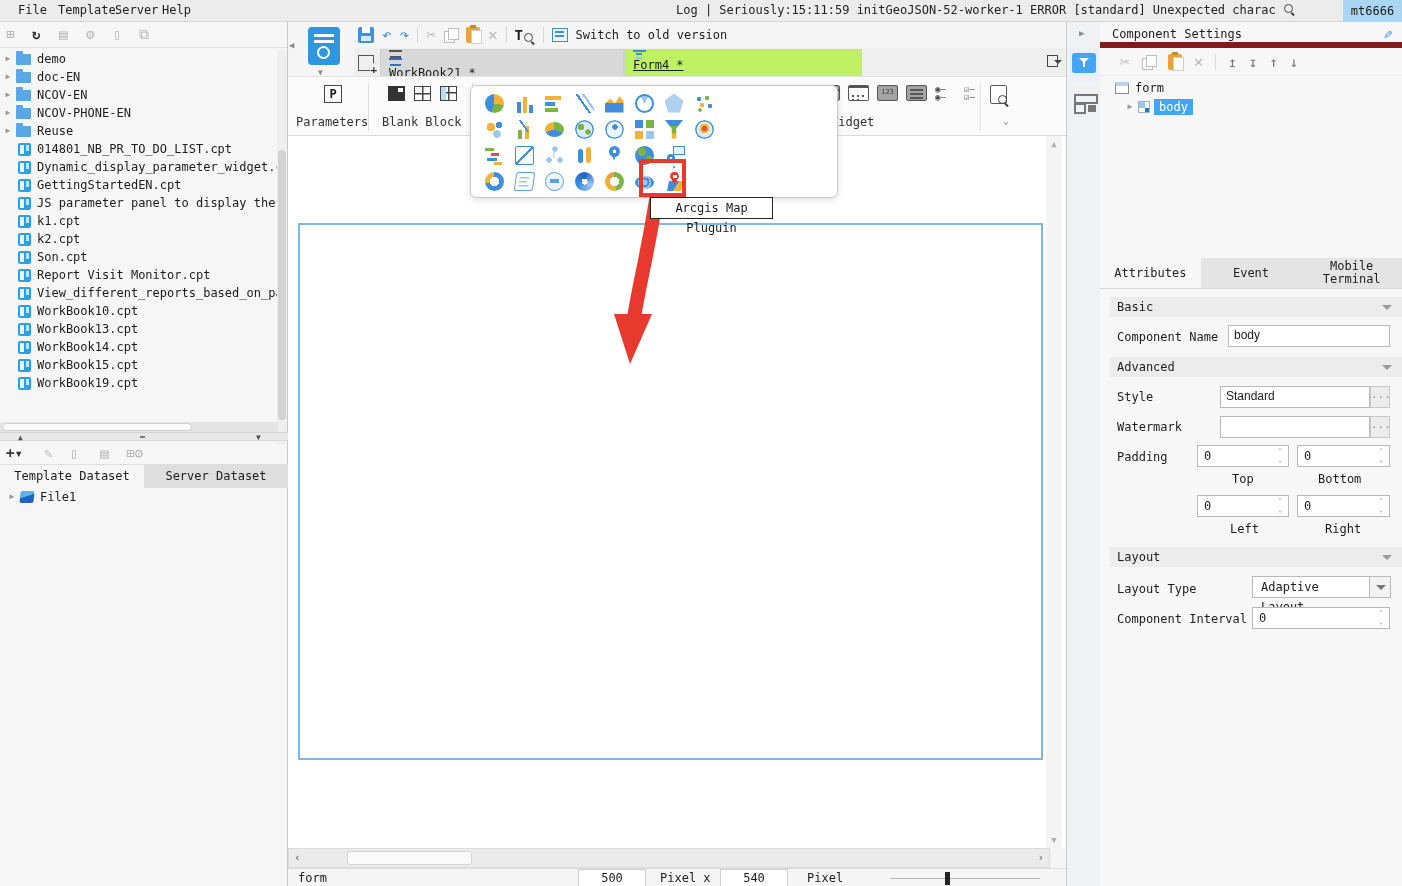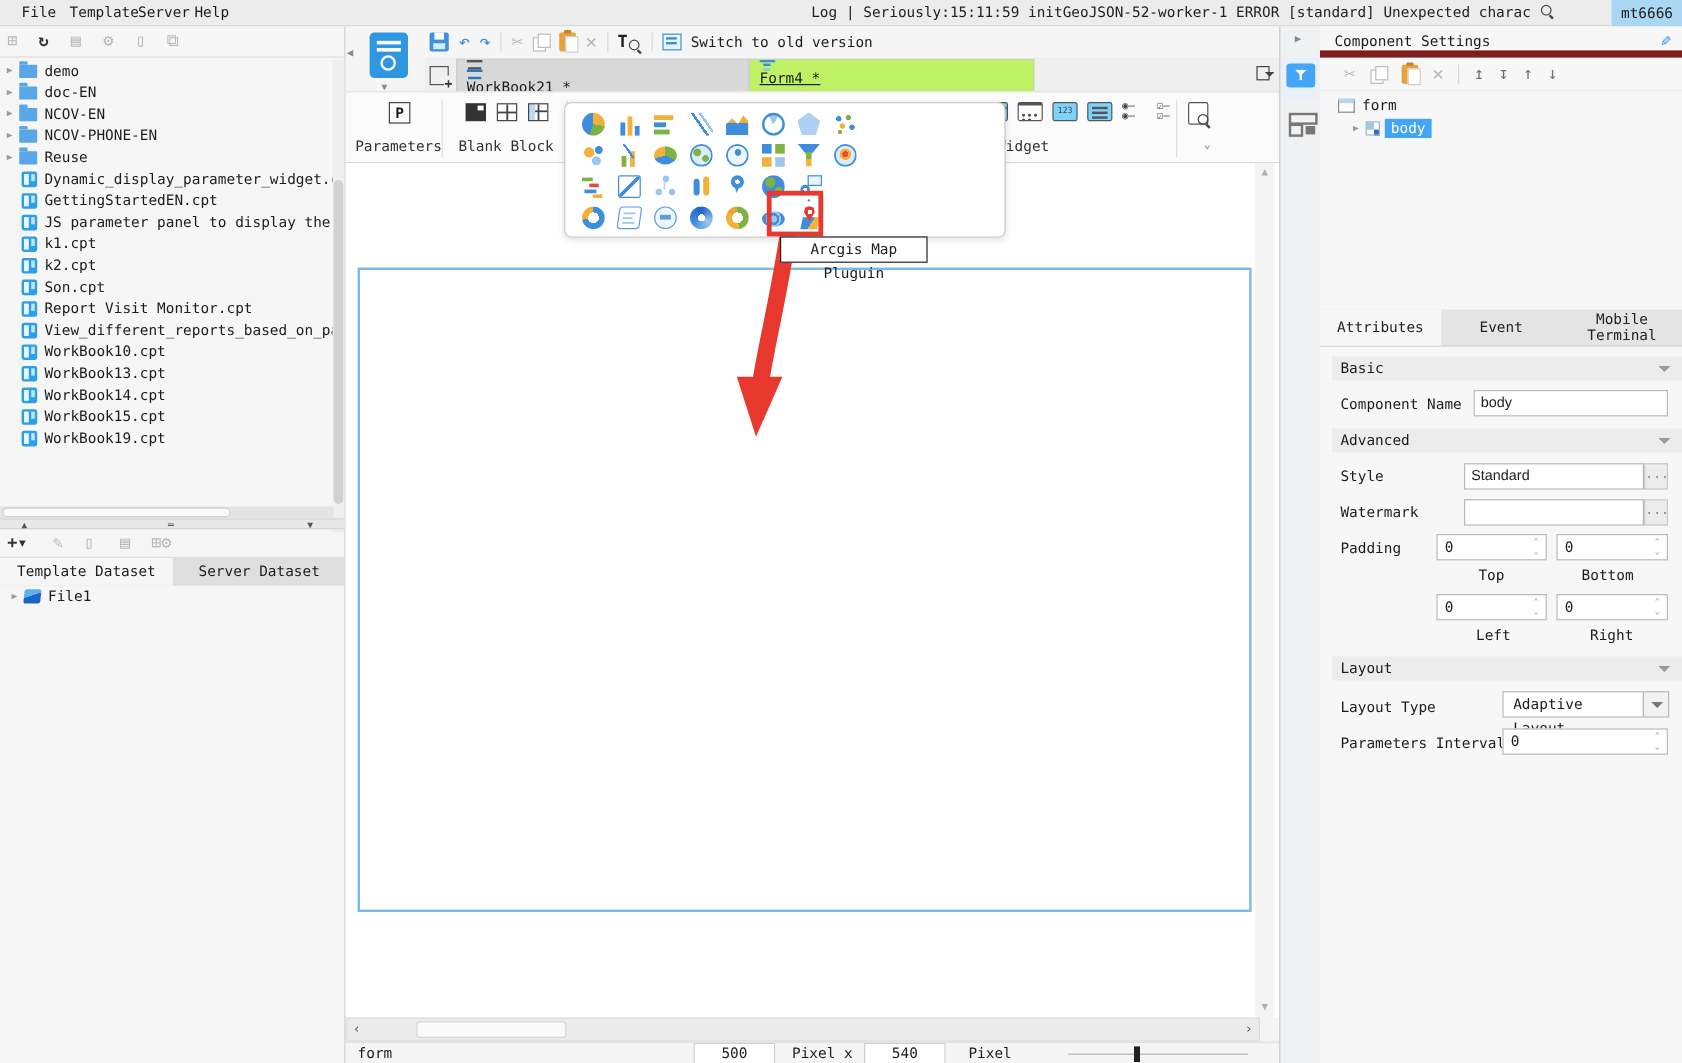--- a/index.html
+++ b/index.html
@@ -87,21 +87,21 @@
   
   #ribbon { left:288px; top:76px; width:778px; height:60px; background:#fbfbfb; border-bottom:1px solid #d9d9d9; border-top:1px solid #e2e2e2; }
   .rb-sep { position:absolute; top:6px; width:1px; height:48px; background:#e0e0e0; }
   .rb-label { position:absolute; top:38px; font-size:12px; color:#333; }
   .ic-param { position:absolute; left:36px; top:8px; width:18px; height:18px; border:1.5px solid #444; text-align:center; line-height:16px; font-weight:bold; font-size:12px; }
   .bb-ic { position:absolute; top:9px; width:17px; height:15px; }
   .bb1 { background:#333; } .bb1:before { content:''; position:absolute; right:2px; top:2px; width:5px; height:4px; background:#fff; }
   .bb2 { border:1.5px solid #444; background:linear-gradient(#444,#444) 50% 0/1.5px 100% no-repeat, linear-gradient(#444,#444) 0 50%/100% 1.5px no-repeat,#fff; }
   .bb3 { border:1.5px solid #444; background:linear-gradient(#b9dcf3,#b9dcf3) 0 0/5px 100% no-repeat, linear-gradient(#444,#444) 0 45%/100% 1.5px no-repeat, linear-gradient(#444,#444) 55% 0/1.5px 100% no-repeat,#fff; }
   #widget-icons { position:absolute; left:415px; top:8px; display:flex; gap:8px; }
-  .wi { width:21px; height:16px; border:1.5px solid #555; border-radius:2px; background:#7dd3fc; position:relative; font-size:7px; line-height:13px; text-align:center; color:#444; overflow:hidden; }
+  .wi { width:21px; height:16px; border:1.5px solid #555; border-radius:2px; background:#a3a3a3; position:relative; font-size:7px; line-height:13px; text-align:center; color:#444; overflow:hidden; }
   .wi-button { border-bottom-width:3.5px; }
   .wi-combo:after { content:''; position:absolute; right:2px; top:5px; border:3.5px solid transparent; border-top-color:#555; }
   .wi-window:before { content:''; position:absolute; left:0; top:3px; width:100%; height:1.5px; background:#555; }
   .wi-window:after { content:''; position:absolute; left:3px; bottom:3px; width:3px; height:3px; background:#555; box-shadow:0 -5px 0 #555; }
   .wi-calendar { background:radial-gradient(circle at 4px 8px,#555 0 1px,transparent 1.5px),radial-gradient(circle at 9px 8px,#555 0 1px,transparent 1.5px),radial-gradient(circle at 14px 8px,#555 0 1px,transparent 1.5px),radial-gradient(circle at 4px 12px,#555 0 1px,transparent 1.5px),radial-gradient(circle at 9px 12px,#555 0 1px,transparent 1.5px),#fff; border-top-width:3px; }
   .wi-textarea:before { content:''; position:absolute; left:3px; top:3px; width:13px; height:1.5px; background:#555; box-shadow:0 4px 0 #555,0 8px 0 #555; }
   .wi-bare { border:none; background:none; font-size:9px; line-height:8px; white-space:pre; text-align:left; }
   .ic-docmag { position:relative; width:17px; height:19px; border:1.5px solid #555; border-radius:2px; background:#fff; }
   .ic-docmag .mag { position:absolute; right:-3px; bottom:-3px; }
 
@@ -249,20 +249,25 @@
         <span class="tree-label">NCOV-PHONE-EN</span>
       </div>
       <div class="tree-row">
         <span class="tree-arrow">▶</span>
         <span class="ic-folder"></span>
         <span class="tree-label">Reuse</span>
       </div>
       <div class="tree-row">
         <span class="tree-arrow"></span>
         <span class="ic-cpt"></span>
+        <span class="tree-label">014801_NB_PR_TO_DO_LIST.cpt</span>
+      </div>
+      <div class="tree-row">
+        <span class="tree-arrow"></span>
+        <span class="ic-cpt"></span>
         <span class="tree-label">Dynamic_display_parameter_widget.cpt</span>
       </div>
       <div class="tree-row">
         <span class="tree-arrow"></span>
         <span class="ic-cpt"></span>
         <span class="tree-label">GettingStartedEN.cpt</span>
       </div>
       <div class="tree-row">
         <span class="tree-arrow"></span>
         <span class="ic-cpt"></span>
@@ -614,15 +619,15 @@
   <div class="spin" style="left:97px; top:473px; width:92px; height:22px"><span>0</span><span class="ud">⌃<br>⌄</span></div>
   <div class="spin" style="left:197px; top:473px; width:93px; height:22px"><span>0</span><span class="ud">⌃<br>⌄</span></div>
   <span class="under-label" style="left:130px; top:500px">Left</span>
   <span class="under-label" style="left:225px; top:500px">Right</span>
 
   <div class="sec-header" style="top:525px">
     <span>Layout</span><span class="chev"></span>
   </div>
   <span class="fld-label" style="left:17px; top:560px">Layout Type</span>
   <div class="dd" style="left:152px; top:554px; width:118px; height:22px"><span>Adaptive Layout</span><span class="chev2"></span></div>
-  <span class="fld-label" style="left:17px; top:590px">Parameters Interval</span>
+  <span class="fld-label" style="left:17px; top:590px">Component Interval</span>
   <div class="spin" style="left:152px; top:585px; width:138px; height:22px"><span>0</span><span class="ud">⌃<br>⌄</span></div>
 </div>
 
 </body></html>

